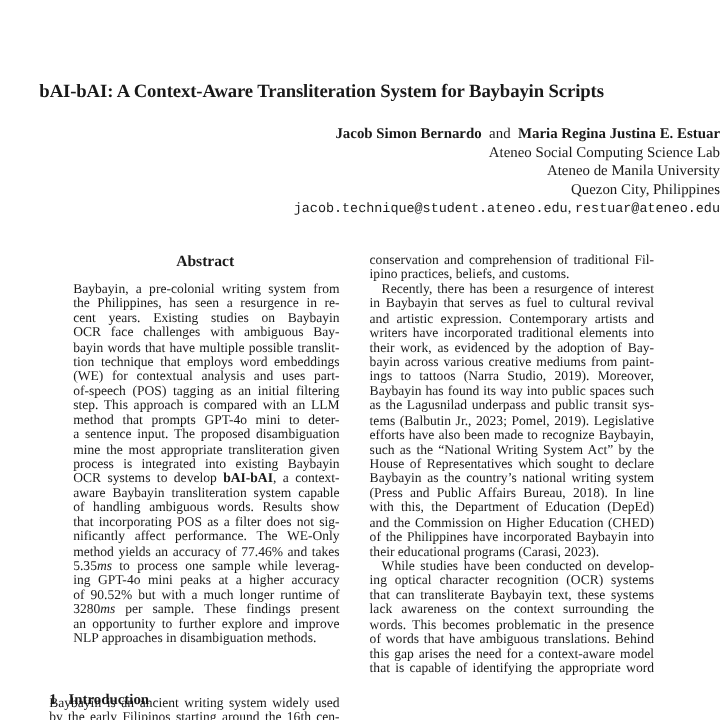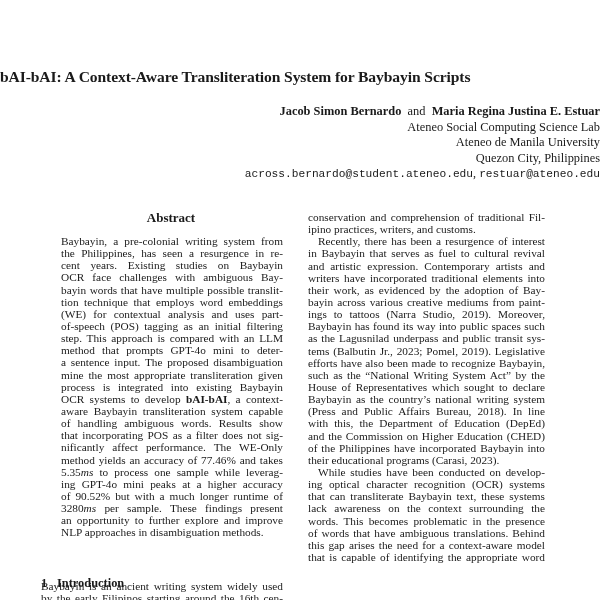--- a/index.html
+++ b/index.html
@@ -18,21 +18,21 @@
     .page {
       position: absolute;
       left: 0; top: 0;
       width: 600px; height: 600px;
       overflow: hidden;
     }
     .title {
       position: absolute;
       left: 0; width: 536px;
       top: 67px;
-      text-align: left;
+      text-align: center;
       font-weight: bold;
       font-size: 15.6px;
       letter-spacing: -0.1px;
       line-height: 20px;
       margin: 0;
     }
     .authors {
       position: absolute;
       left: 0; width: 600px;
       top: 104px;
@@ -111,21 +111,21 @@
   <div class="authors">
     <span class="line names">
       <span>Jacob Simon Bernardo</span>
       &nbsp;<span class="and">and</span>&nbsp;
       <span>Maria Regina Justina E. Estuar</span>
     </span>
     <span class="line">Ateneo Social Computing Science Lab</span>
     <span class="line">Ateneo de Manila University</span>
     <span class="line">Quezon City, Philippines</span>
     <span class="line">
-      <span class="mono">across.bernardo@student.ateneo.edu</span><span class="plain-sep">,</span>
+      <span class="mono">jacob.technique@student.ateneo.edu</span><span class="plain-sep">,</span>
       <span class="mono">restuar@ateneo.edu</span>
     </span>
   </div>
 
   <h2 class="abstract-heading">Abstract</h2>
 
   <div class="col abstract-body">
     <span class="line-row">Baybayin, a pre-colonial writing system from</span>
     <span class="line-row">the Philippines, has seen a resurgence in re-</span>
     <span class="line-row">cent years.   Existing studies on Baybayin</span>
@@ -155,21 +155,21 @@
 
   <h2 class="section-heading"><span class="num">1</span><span>Introduction</span></h2>
 
   <div class="col intro-body">
     <span class="line-row">Baybayin is an ancient writing system widely used</span>
     <span class="line-row">by the early Filipinos starting around the 16th cen-</span>
   </div>
 
   <div class="col right-body">
     <span class="line-row">conservation and comprehension of traditional Fil-</span>
-    <span class="line-row last">ipino practices, writers, and customs.</span>
+    <span class="line-row last">ipino practices, beliefs, and customs.</span>
     <span class="line-row indent">Recently, there has been a resurgence of interest</span>
     <span class="line-row">in Baybayin that serves as fuel to cultural revival</span>
     <span class="line-row">and artistic expression.  Contemporary artists and</span>
     <span class="line-row">writers have incorporated traditional elements into</span>
     <span class="line-row">their work, as evidenced by the adoption of Bay-</span>
     <span class="line-row">bayin across various creative mediums from paint-</span>
     <span class="line-row">ings to tattoos (Narra Studio, 2019).   Moreover,</span>
     <span class="line-row">Baybayin has found its way into public spaces such</span>
     <span class="line-row">as the Lagusnilad underpass and public transit sys-</span>
     <span class="line-row">tems (Balbutin Jr., 2023; Pomel, 2019). Legislative</span>

